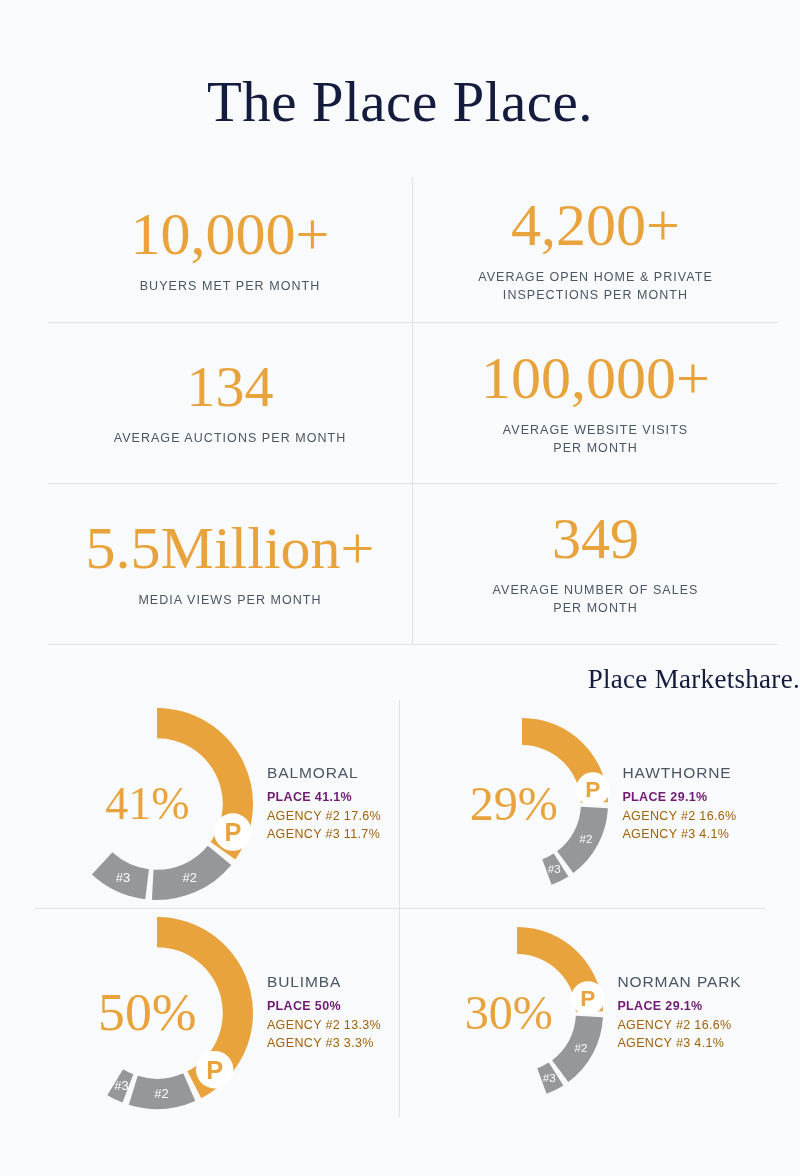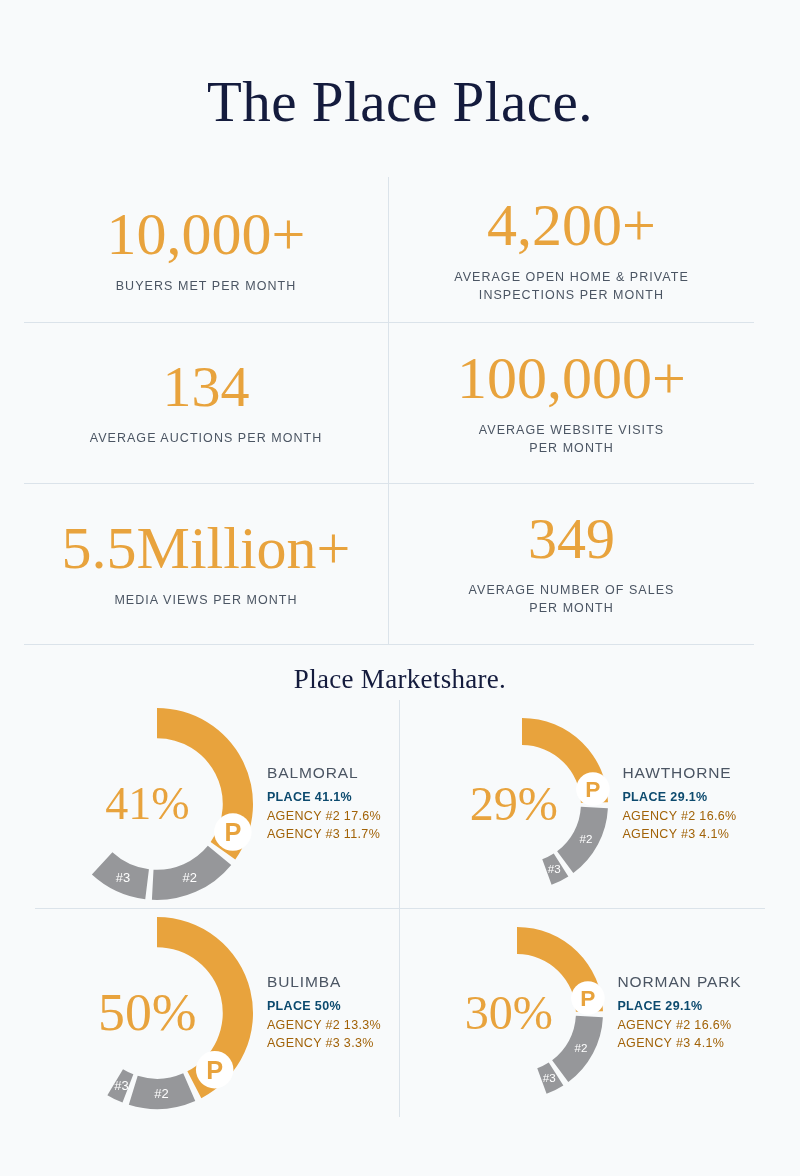--- a/index.html
+++ b/index.html
@@ -33,21 +33,21 @@
     line-height: 1.05;
     letter-spacing: 0.5px;
     color: #141b3d;
     font-weight: 400;
   }
 
   
   .stats-grid {
     position: absolute;
     top: 177px;
-    left: 24px;
+    left: 48px;
     width: 730px;
     height: 468px;
     display: grid;
     grid-template-columns: 1fr 1fr;
     grid-template-rows: 146px 161px 161px;
   }
 
   .stat-cell {
     display: flex;
     flex-direction: column;
@@ -82,21 +82,21 @@
     text-transform: uppercase;
     font-weight: 400;
   }
 
   
   .ms-title {
     position: absolute;
     top: 664px;
     left: 0;
     width: 800px;
-    text-align: center;
+    text-align: right;
     font-family: "Liberation Serif", "DejaVu Serif", serif;
     font-size: 27px;
     letter-spacing: 0.3px;
     color: #141b3d;
     font-weight: 400;
   }
 
   
   .donut-grid {
     position: absolute;
@@ -161,21 +161,21 @@
     text-transform: uppercase;
     margin-bottom: 6px;
     white-space: nowrap;
     font-weight: 400;
   }
 
   .legend-place {
     font-family: "Liberation Sans", sans-serif;
     font-size: 12.5px;
     letter-spacing: 0.35px;
-    color: #0c4a6e;
+    color: #701a75;
     font-weight: 700;
     text-transform: uppercase;
     line-height: 1.5;
     white-space: nowrap;
   }
 
   .legend-agency {
     font-family: "Liberation Sans", sans-serif;
     font-size: 12.5px;
     letter-spacing: 0.35px;

